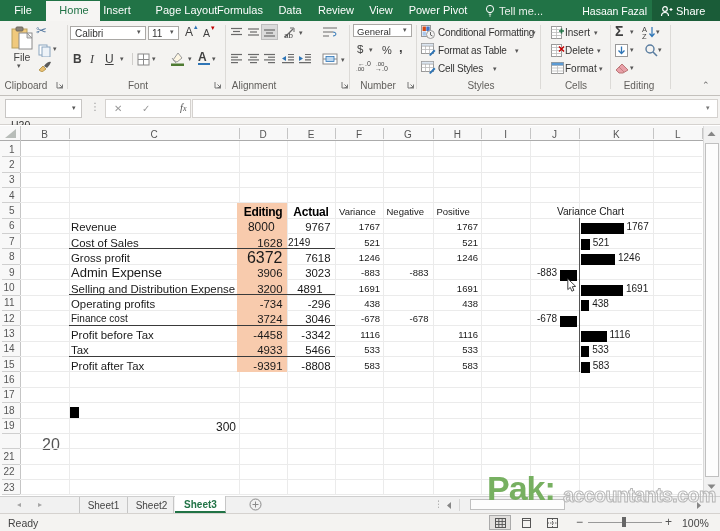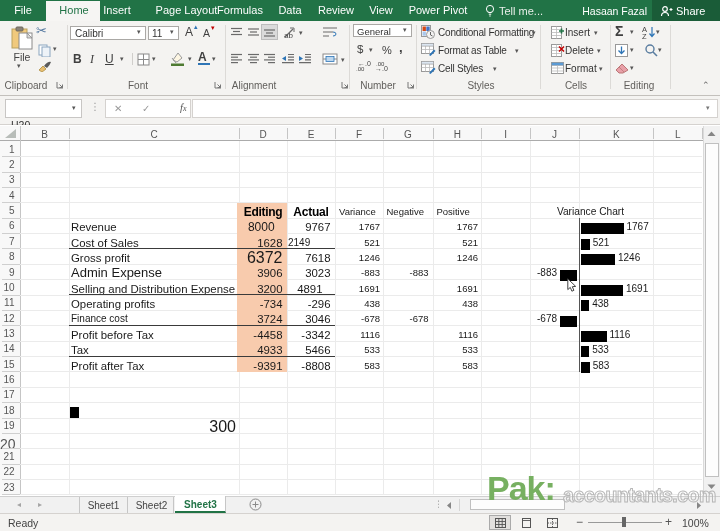--- a/index.html
+++ b/index.html
@@ -326,21 +326,21 @@
 <div class="tx" style="left:0;top:358.7px;width:14.5px;text-align:right;font-size:10px;color:#555;">15</div>
 <div class="ab" style="left:2px;top:371.4px;width:18px;height:1px;background:#cfcfcf;"></div>
 <div class="tx" style="left:0;top:374.1px;width:14.5px;text-align:right;font-size:10px;color:#555;">16</div>
 <div class="ab" style="left:2px;top:386.7px;width:18px;height:1px;background:#cfcfcf;"></div>
 <div class="tx" style="left:0;top:389.4px;width:14.5px;text-align:right;font-size:10px;color:#555;">17</div>
 <div class="ab" style="left:2px;top:402.1px;width:18px;height:1px;background:#cfcfcf;"></div>
 <div class="tx" style="left:0;top:404.8px;width:14.5px;text-align:right;font-size:10px;color:#555;">18</div>
 <div class="ab" style="left:2px;top:417.5px;width:18px;height:1px;background:#cfcfcf;"></div>
 <div class="tx" style="left:0;top:420.2px;width:14.5px;text-align:right;font-size:10px;color:#555;">19</div>
 <div class="ab" style="left:2px;top:432.8px;width:18px;height:1px;background:#cfcfcf;"></div>
-<div class="tx" style="left:0;top:435.5px;width:14.5px;text-align:left;font-size:14px;color:#555;">20</div>
+<div class="tx" style="left:0;top:435.5px;width:14.5px;text-align:left;font-size:16px;color:#555;padding-left:42px;">20</div>
 <div class="ab" style="left:2px;top:448.2px;width:18px;height:1px;background:#cfcfcf;"></div>
 <div class="tx" style="left:0;top:450.9px;width:14.5px;text-align:right;font-size:10px;color:#555;">21</div>
 <div class="ab" style="left:2px;top:463.6px;width:18px;height:1px;background:#cfcfcf;"></div>
 <div class="tx" style="left:0;top:466.3px;width:14.5px;text-align:right;font-size:10px;color:#555;">22</div>
 <div class="ab" style="left:2px;top:478.9px;width:18px;height:1px;background:#cfcfcf;"></div>
 <div class="tx" style="left:0;top:481.6px;width:14.5px;text-align:right;font-size:10px;color:#555;">23</div>
 <div class="ab" style="left:2px;top:494.3px;width:18px;height:1px;background:#cfcfcf;"></div>
 <div class="ab" style="left:20px;top:156.2px;width:682px;height:1px;background:#ebebeb;"></div>
 <div class="ab" style="left:20px;top:171.5px;width:682px;height:1px;background:#ebebeb;"></div>
 <div class="ab" style="left:20px;top:186.9px;width:682px;height:1px;background:#ebebeb;"></div>
@@ -450,21 +450,21 @@
 <div class="tx" style="left:609.5px;top:325.7px;line-height:18.369999999999997px;font-size:10px;color:#1a1a1a;">1116</div>
 <div class="ab" style="left:580.5px;top:346.3px;width:8.7px;height:11.2px;background:#000;"></div>
 <div class="tx" style="left:592.2px;top:341.1px;line-height:18.369999999999997px;font-size:10px;color:#1a1a1a;">533</div>
 <div class="ab" style="left:580.5px;top:361.7px;width:9.2px;height:11.2px;background:#000;"></div>
 <div class="tx" style="left:592.7px;top:356.5px;line-height:18.369999999999997px;font-size:10px;color:#1a1a1a;">583</div>
 <div class="ab" style="left:560px;top:269.5px;width:16.5px;height:11.2px;background:#000;"></div>
 <div class="tx" style="left:518.0px;top:264.3px;width:39px;text-align:right;line-height:18.369999999999997px;font-size:10px;color:#1a1a1a;">-883</div>
 <div class="ab" style="left:560px;top:315.6px;width:16.5px;height:11.2px;background:#000;"></div>
 <div class="tx" style="left:518.0px;top:310.4px;width:39px;text-align:right;line-height:18.369999999999997px;font-size:10px;color:#1a1a1a;">-678</div>
 <div class="ab" style="left:70px;top:406.6px;width:9px;height:11.3px;background:#000;"></div>
-<div class="tx" style="left:70px;top:418.0px;width:166px;text-align:right;line-height:18.369999999999997px;font-size:16px;color:#1a1a1a;">300</div>
+<div class="tx" style="left:70px;top:418.0px;width:166px;text-align:right;line-height:18.369999999999997px;font-size:12px;color:#1a1a1a;">300</div>
 <svg class="ab" style="left:567px;top:278px;" width="12" height="15" viewBox="0 0 12 15">
 <path d="M0.8 0.8 L0.8 11.6 L3.3 9.4 L4.9 13.2 L6.9 12.3 L5.3 8.7 L8.7 8.4 Z" fill="#fff" stroke="#444" stroke-width="1"></path>
   </svg>
 <div class="ab" style="left:703px;top:126px;width:17px;height:370px;background:#f1f1f1;border-left:1px solid #dadada;box-sizing:border-box;"></div>
 <div class="ab" style="left:705px;top:127px;width:13px;height:14px;background:#f1f1f1;"></div>
 <svg class="ab" style="left:706px;top:130px;" width="11" height="8" viewBox="0 0 11 8">
     <path d="M1.5 6 L5.5 1.5 L9.5 6 Z" fill="#868686"></path>
   </svg>
 <div class="ab" style="left:704.5px;top:143px;width:14px;height:334px;background:#fdfdfd;border:1px solid #c0c0c0;box-sizing:border-box;"></div>
 <svg class="ab" style="left:706px;top:483px;" width="11" height="8" viewBox="0 0 11 8">

